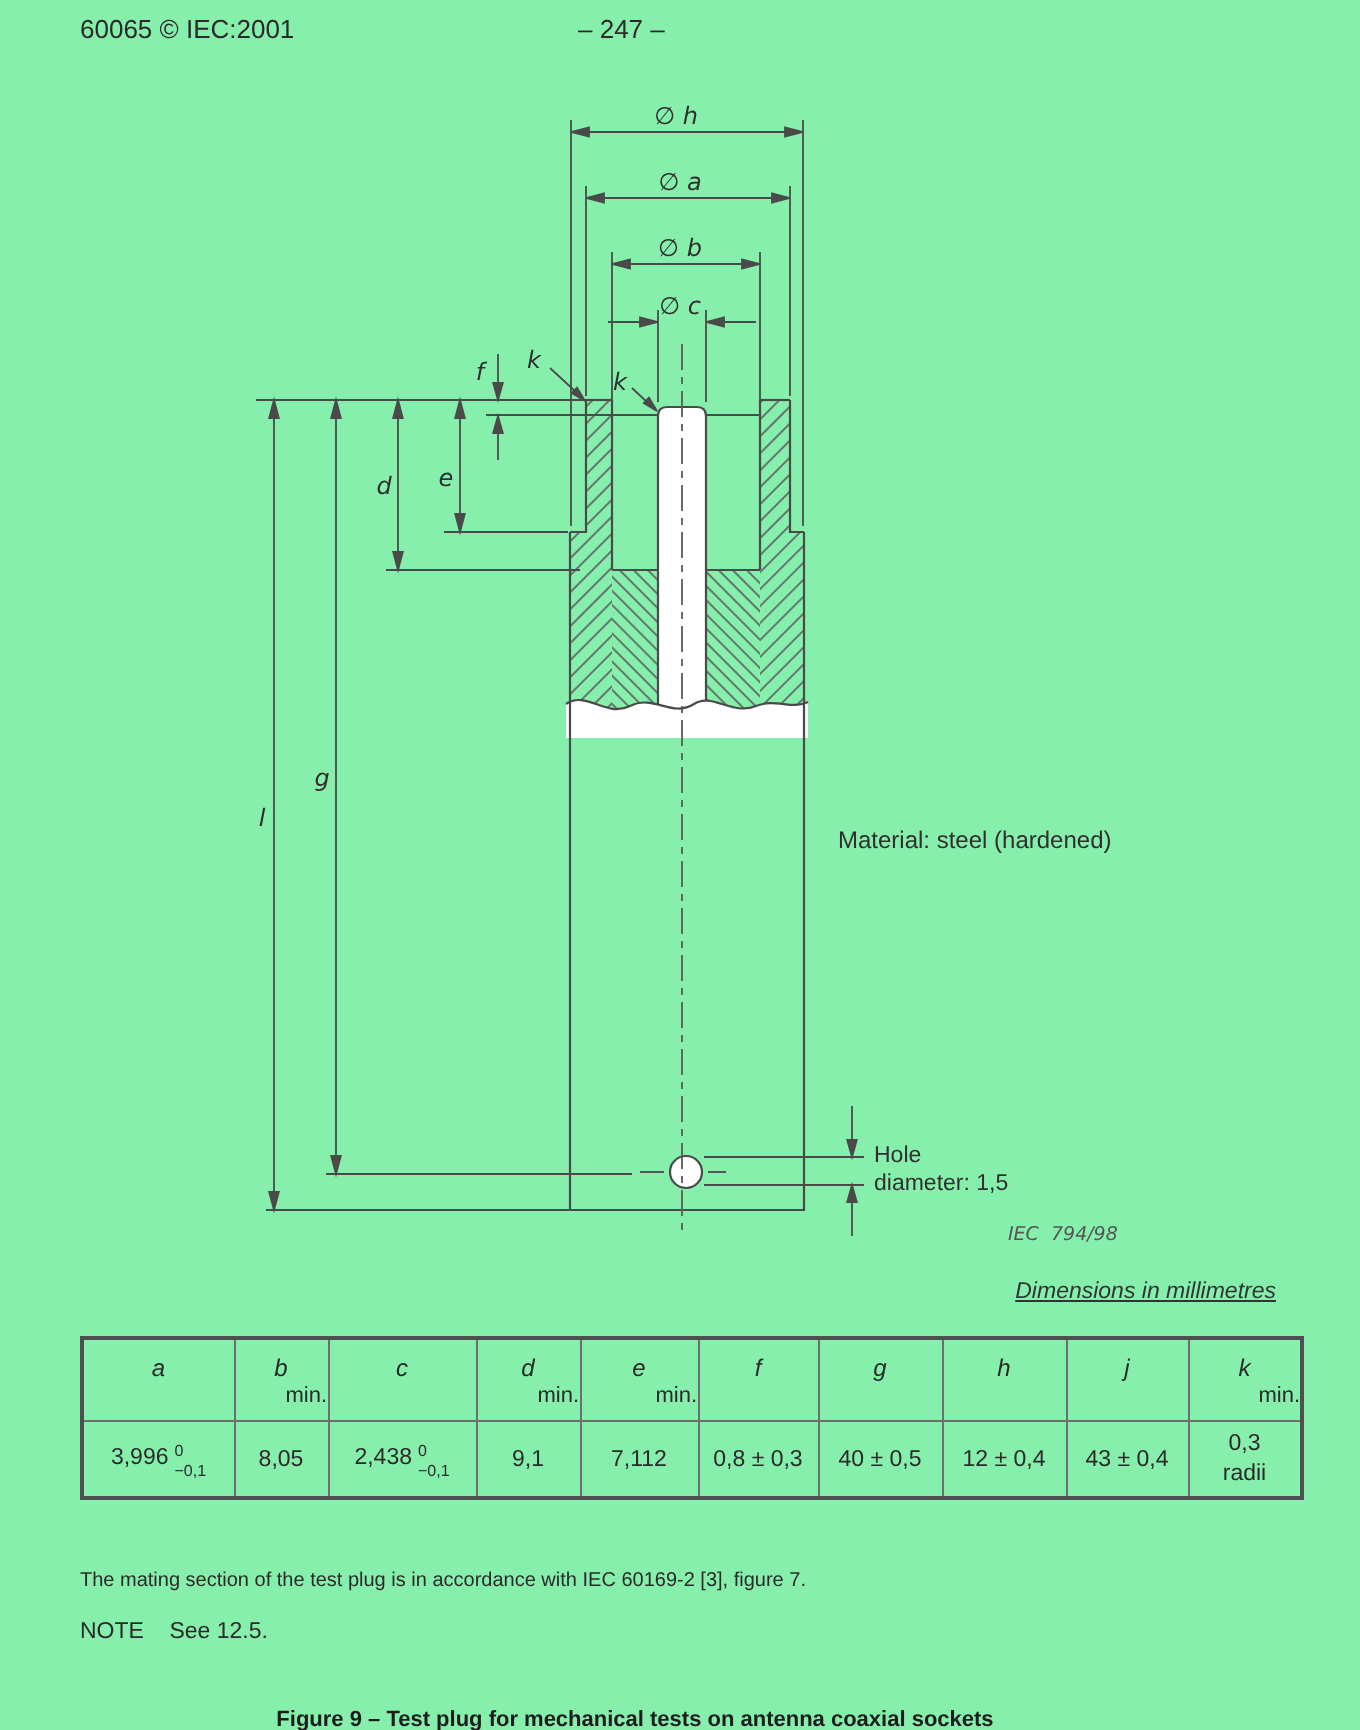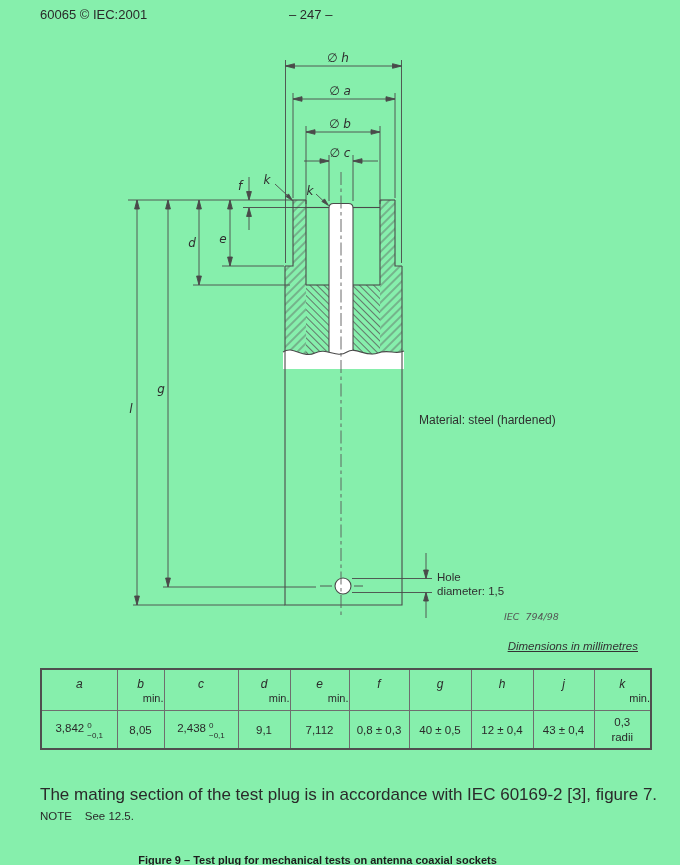--- a/index.html
+++ b/index.html
@@ -19,21 +19,21 @@
     font-weight:normal;padding:0;font-size:11.5px;color:#2a2a2a;
   }
   .spec-table{border:2px solid #4f4f4f;}
   .spec-table .hdr-row th{height:40px;}
   .spec-table .val-row td{height:37px;}
   .col-letter{display:block;font-style:italic;font-size:12px;padding-top:2px;}
   .col-qual{display:block;font-size:11px;height:15px;line-height:15px;text-align:right;}
   .tolstack{display:inline-flex;flex-direction:column;font-size:8px;line-height:1.15;
     margin-left:3px;vertical-align:middle;text-align:left;position:relative;top:1px;}
   .v2{display:block;line-height:1.25;}
-  .note-mating{left:40px;top:785px;font-size:17px;}
+  .note-mating{left:40px;top:785px;font-size:10px;}
   .note-see{left:40px;top:810px;font-size:11.5px;white-space:pre;}
   .fig-caption{left:40px;top:854px;width:555px;text-align:center;font-weight:bold;font-size:11px;color:#1d1d1d;}
   svg text{fill:#2f2f2f;}
   svg .dimlbl{font-family:"DejaVu Sans",sans-serif;font-style:italic;font-size:12px;}
   svg .plain{font-family:"Liberation Sans",sans-serif;font-size:12px;}
   svg .small{font-family:"Liberation Sans",sans-serif;font-size:11.5px;}
   svg .iecref{font-family:"DejaVu Sans",sans-serif;font-style:italic;font-size:9.5px;fill:#555;}
 </style>
 </head>
 <body>
@@ -222,21 +222,21 @@
         <th>
             <span class="col-letter">j</span>
             <span class="col-qual"></span>
           </th>
         <th>
             <span class="col-letter">k</span>
             <span class="col-qual">min.</span>
           </th>
       </tr>
       <tr class="val-row">
-        <td><span>3,842</span><span class="tolstack">
+        <td><span>3,996</span><span class="tolstack">
               <span>0</span>
               <span>−0,1</span>
             </span></td>
         <td><span>8,05</span></td>
         <td><span>2,438</span><span class="tolstack">
               <span>0</span>
               <span>−0,1</span>
             </span></td>
         <td><span>9,1</span></td>
         <td><span>7,112</span></td>

